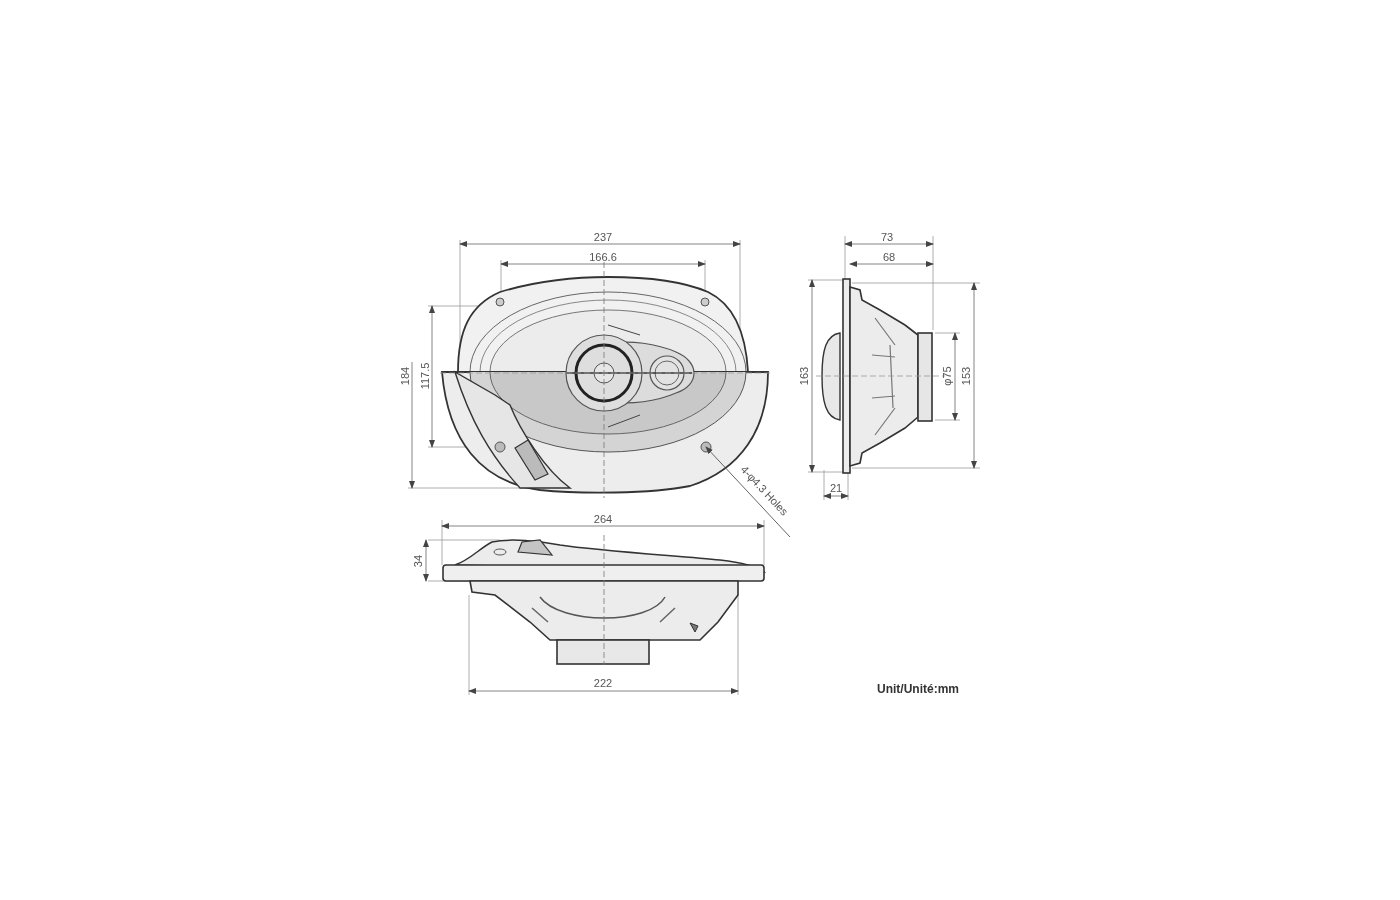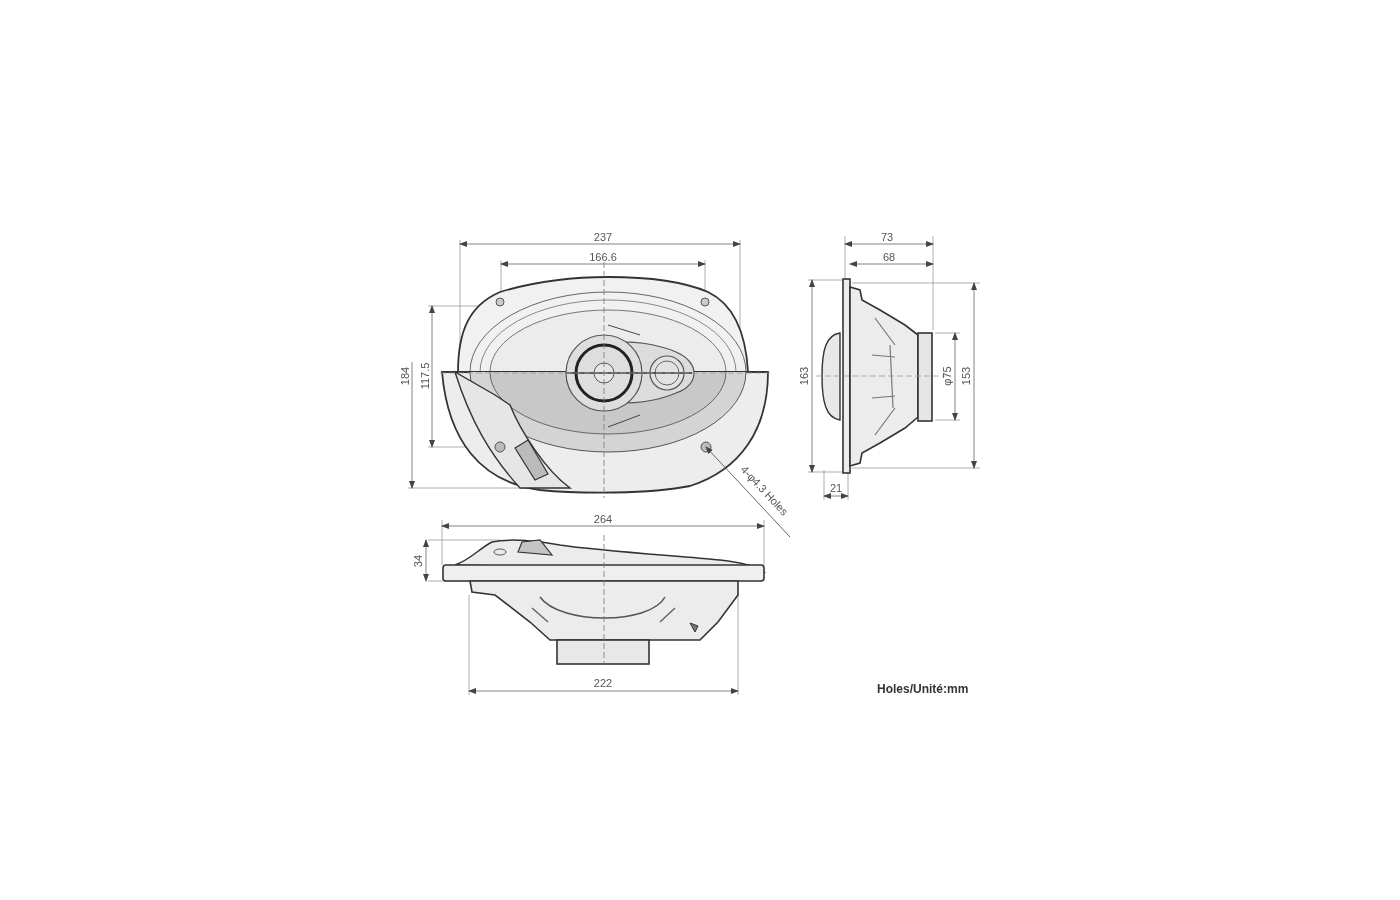--- a/index.html
+++ b/index.html
@@ -148,13 +148,13 @@
     <text class="dim" x="603" y="523" text-anchor="middle">264</text>
 
     <line x1="426" y1="540" x2="426" y2="581" stroke="#666" stroke-width="0.8" marker-start="url(#arrs)" marker-end="url(#arr)"></line>
     <text class="dim" transform="translate(422,561) rotate(-90)" text-anchor="middle">34</text>
 
     <line x1="469" y1="691" x2="738" y2="691" stroke="#666" stroke-width="0.8" marker-start="url(#arrs)" marker-end="url(#arr)"></line>
     <text class="dim" x="603" y="687" text-anchor="middle">222</text>
   </g>
 </svg>
 
-<div class="unit">Holes/Unité:mm</div>
+<div class="unit">Unit/Unité:mm</div>
 
 </body></html>

